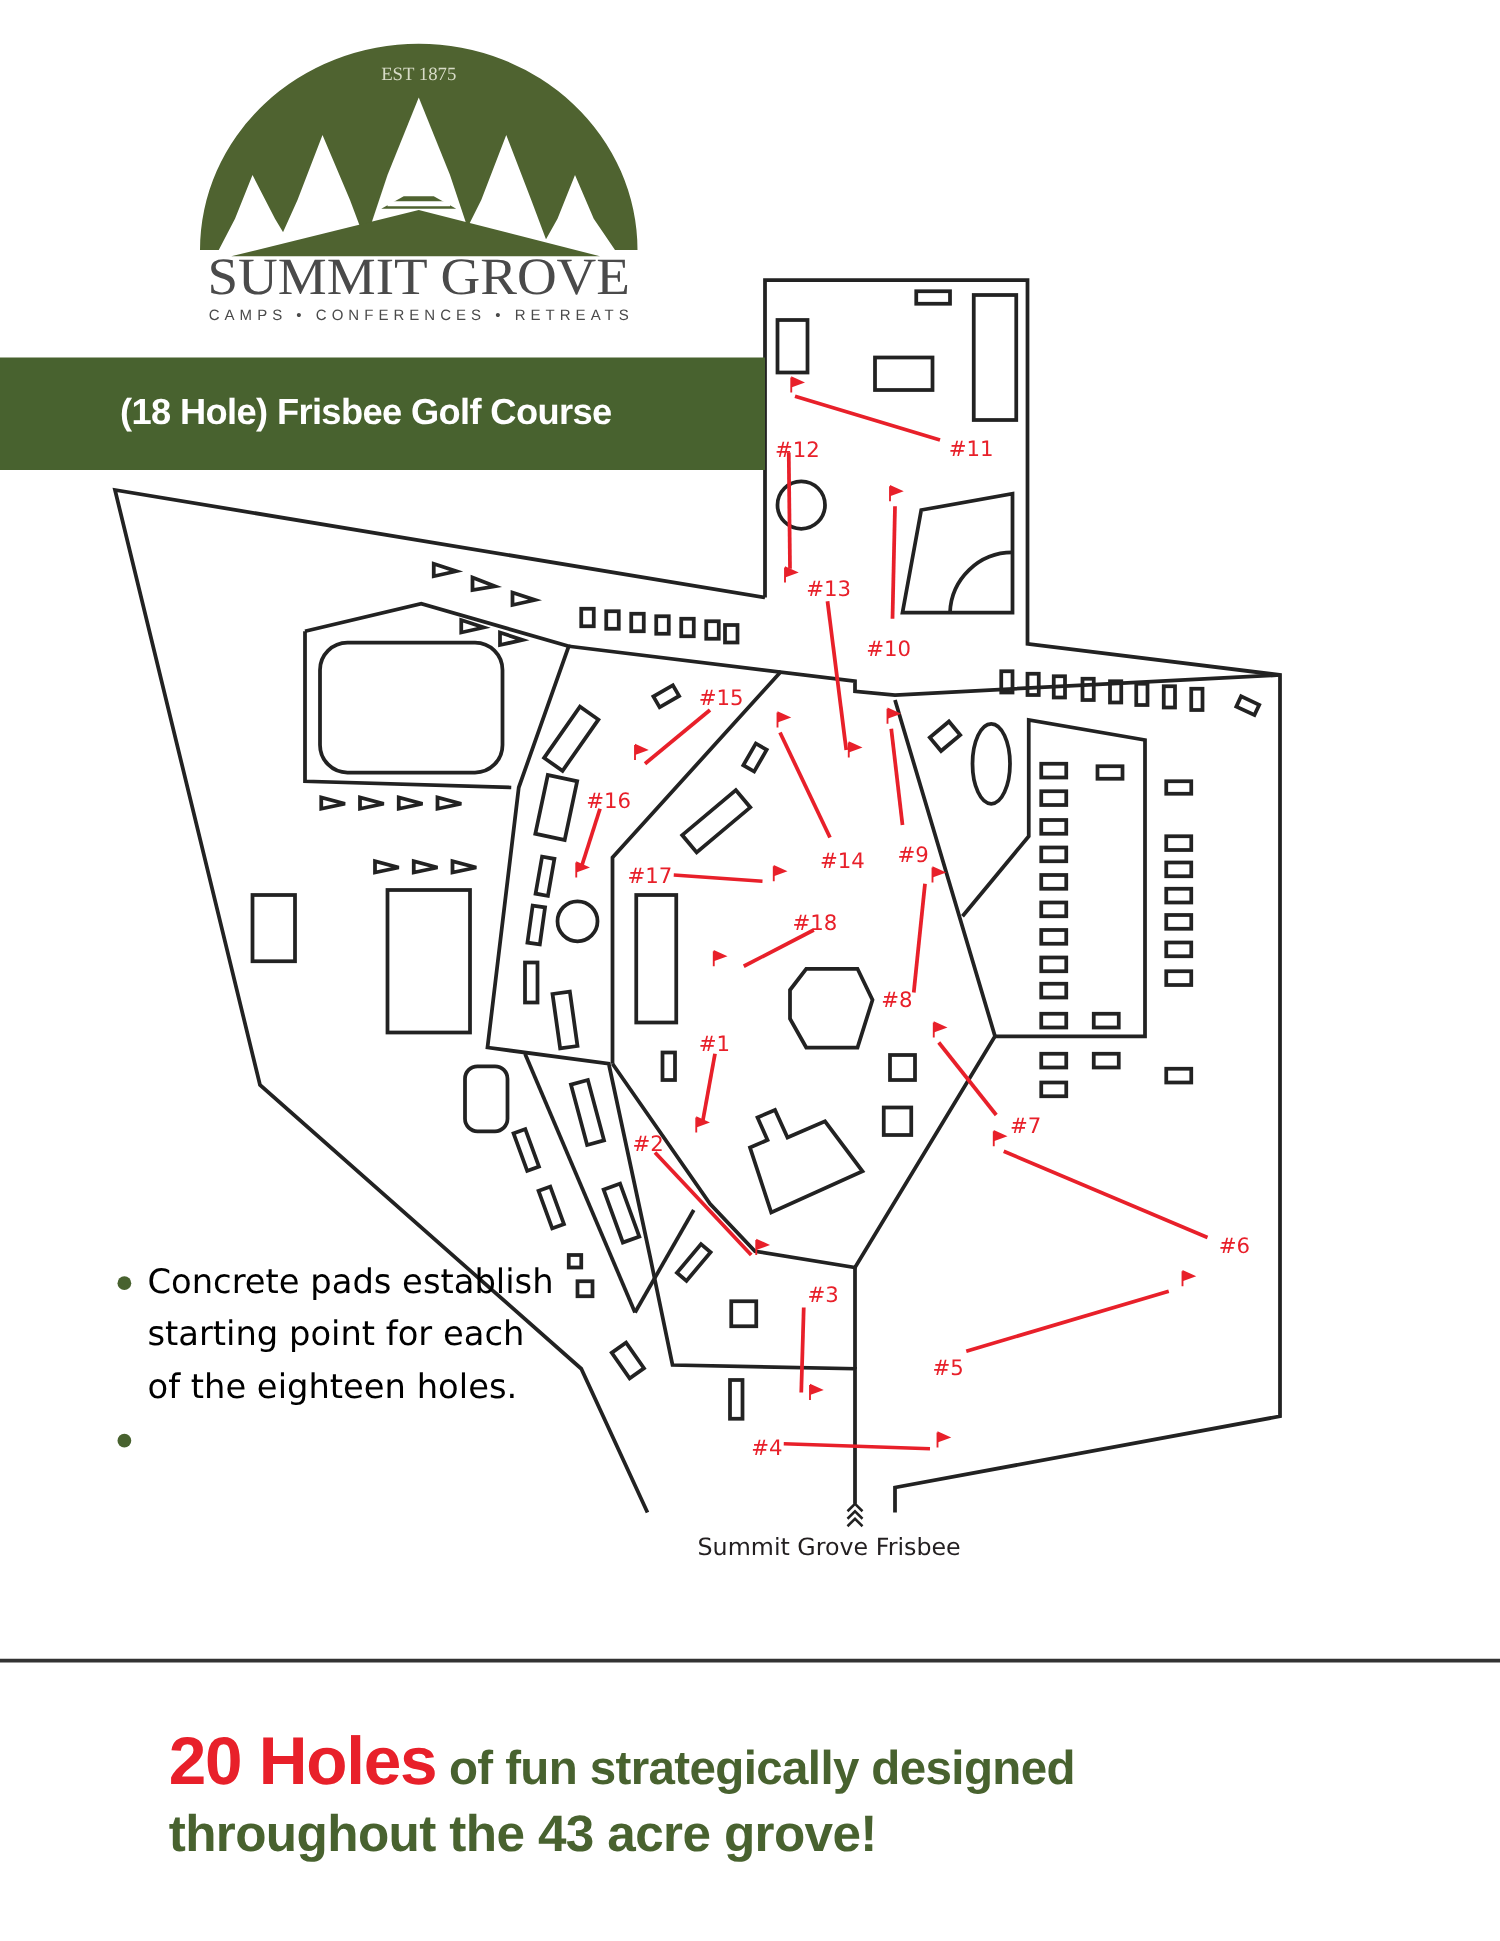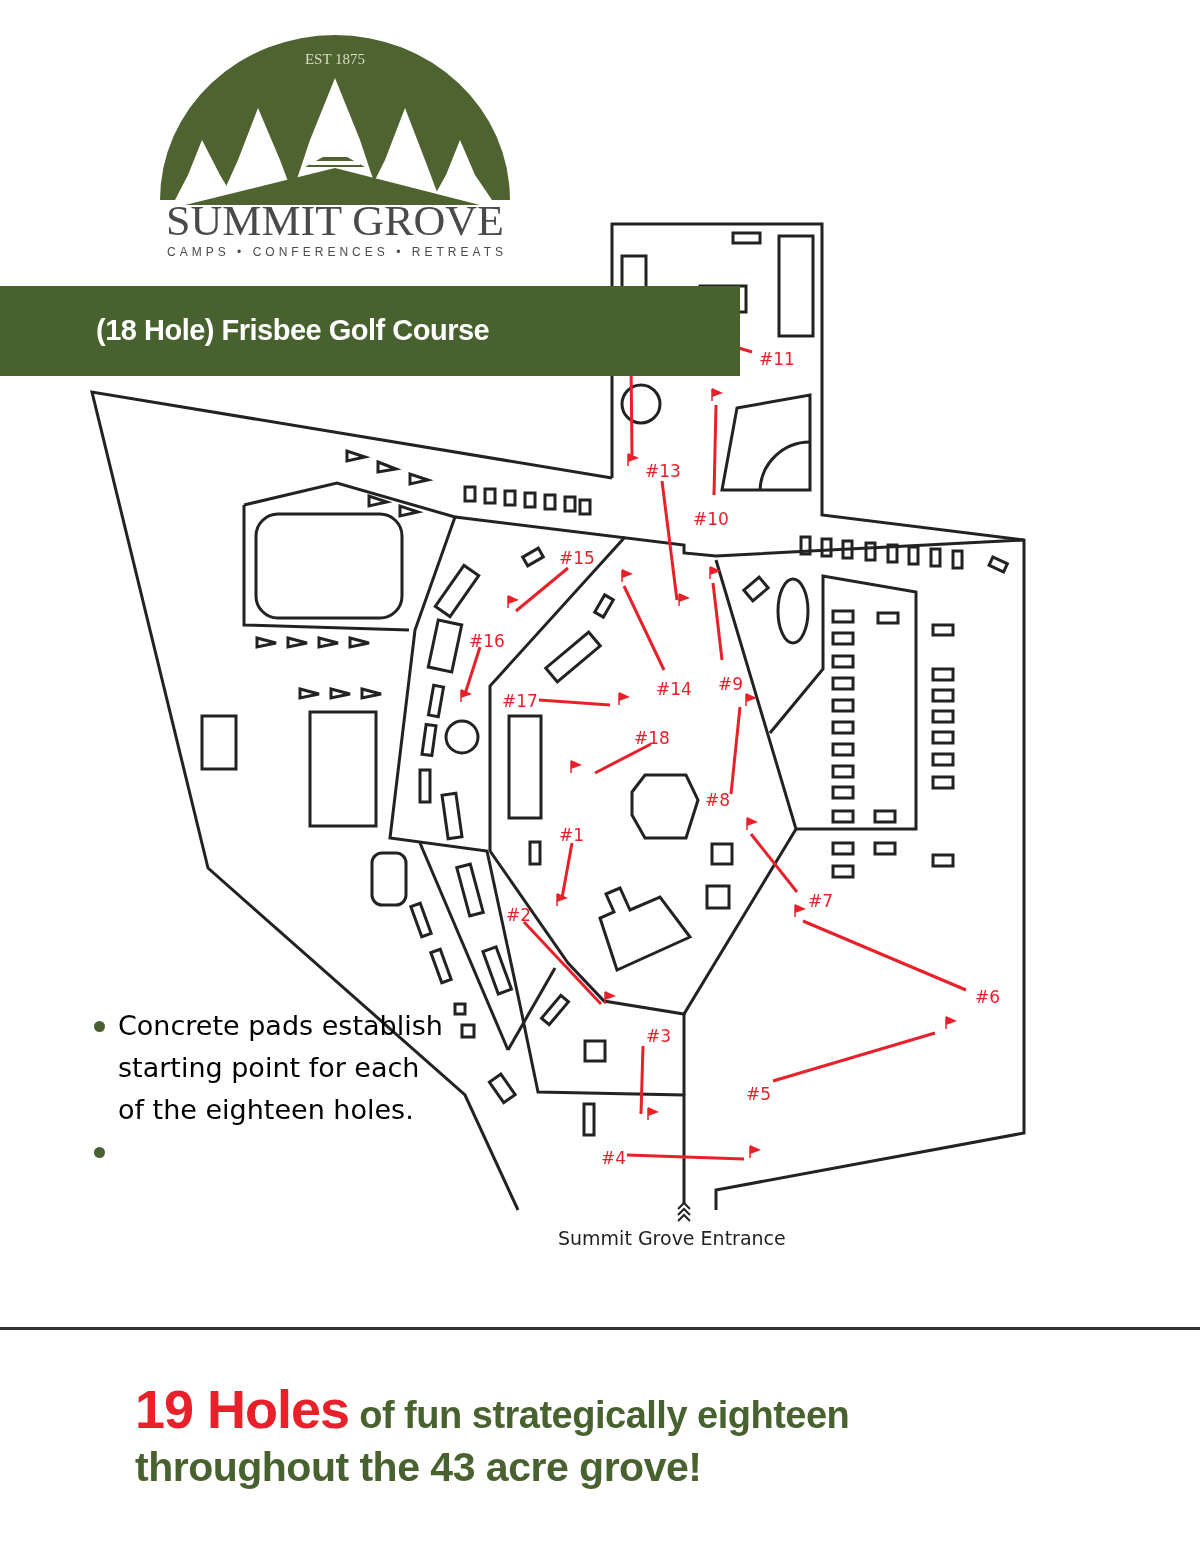--- a/index.html
+++ b/index.html
@@ -1,18 +1,18 @@
 <!DOCTYPE html>
 <html><head>
 <meta charset="utf-8">
 <style>
   html,body{margin:0;padding:0;background:#fff;}
   body{width:1200px;height:1553px;position:relative;overflow:hidden;font-family:"DejaVu Sans",sans-serif;}
   #logo{position:absolute;left:150px;top:30px;width:370px;height:240px;}
-  #banner{position:absolute;left:0;top:286px;width:740px;height:90px;background:#48622f;}
+  #banner{position:absolute;left:0;top:286px;width:612px;height:90px;background:#48622f;}
   #banner-title{position:absolute;left:96px;top:28px;color:#fff;font-family:"Liberation Sans",sans-serif;font-weight:bold;font-size:29px;letter-spacing:-0.5px;}
   #map{position:absolute;left:0;top:0;width:1200px;height:1300px;}
   .bld{fill:none;stroke:#222;stroke-width:3;}
   .road{fill:none;stroke:#222;stroke-width:3;}
   .hole-line{stroke:#e8202a;stroke-width:3;fill:none;}
   .flag{fill:#e8202a;}
   .flagpole{stroke:#e8202a;stroke-width:1.5;}
   .hole-label{fill:#e8202a;font-family:"DejaVu Sans",sans-serif;font-size:17px;}
   #notes{position:absolute;left:92px;top:1005px;width:360px;}
   .note{position:relative;padding-left:26px;font-family:"DejaVu Sans",sans-serif;font-size:27px;line-height:42px;color:#000000;}
@@ -298,20 +298,20 @@
 <div id="notes">
   <div class="note">
     <span class="bullet"></span>
     <span>Concrete pads establish starting point for each of the eighteen holes.</span>
   </div>
   <div class="note">
     <span class="bullet"></span>
   </div>
 </div>
 
-<div id="entrance-label">Summit Grove Entrance</div>
+<div id="entrance-label">Summit Grove Frisbee</div>
 
 <div id="divider"></div>
 
 <div id="tagline">
-  <span id="tag-red">19 Holes</span><span id="tag-l1"> of fun strategically eighteen</span>
+  <span id="tag-red">20 Holes</span><span id="tag-l1"> of fun strategically designed</span>
   <span id="tag-l2">throughout the 43 acre grove!</span>
 </div>
 
 </body></html>

